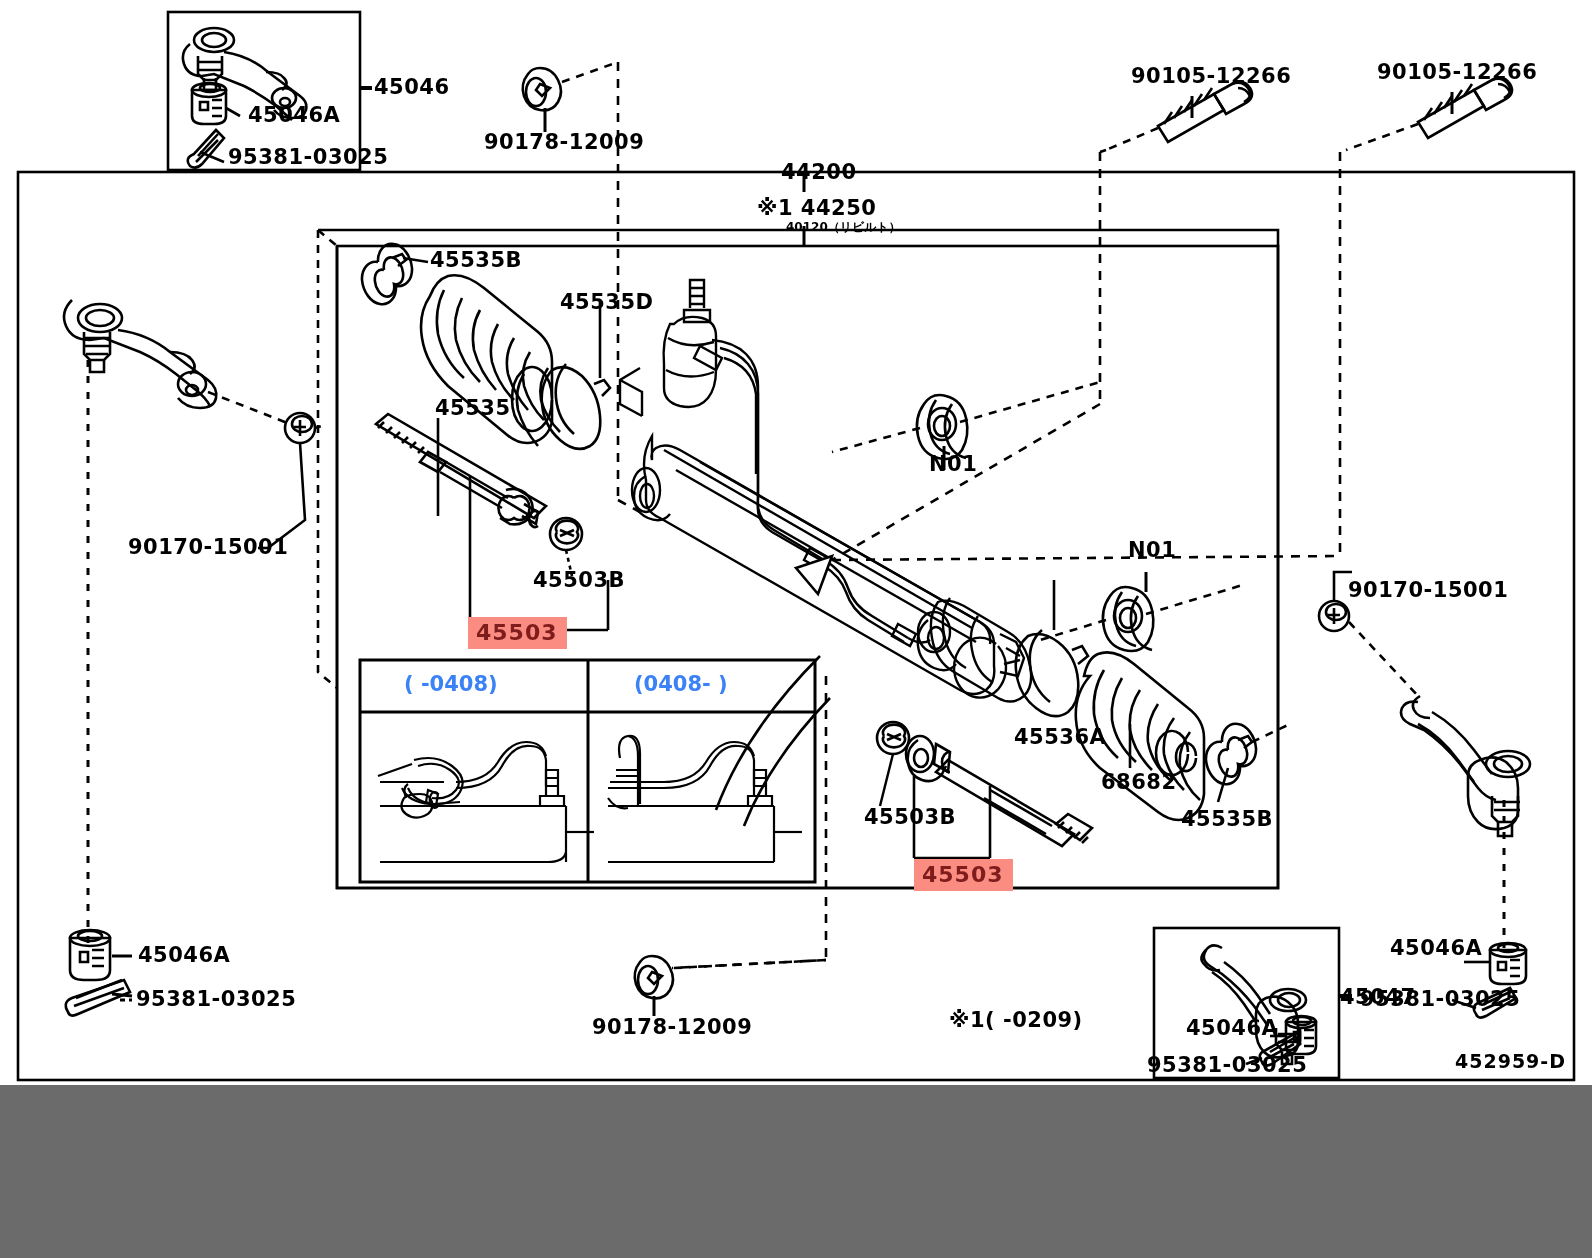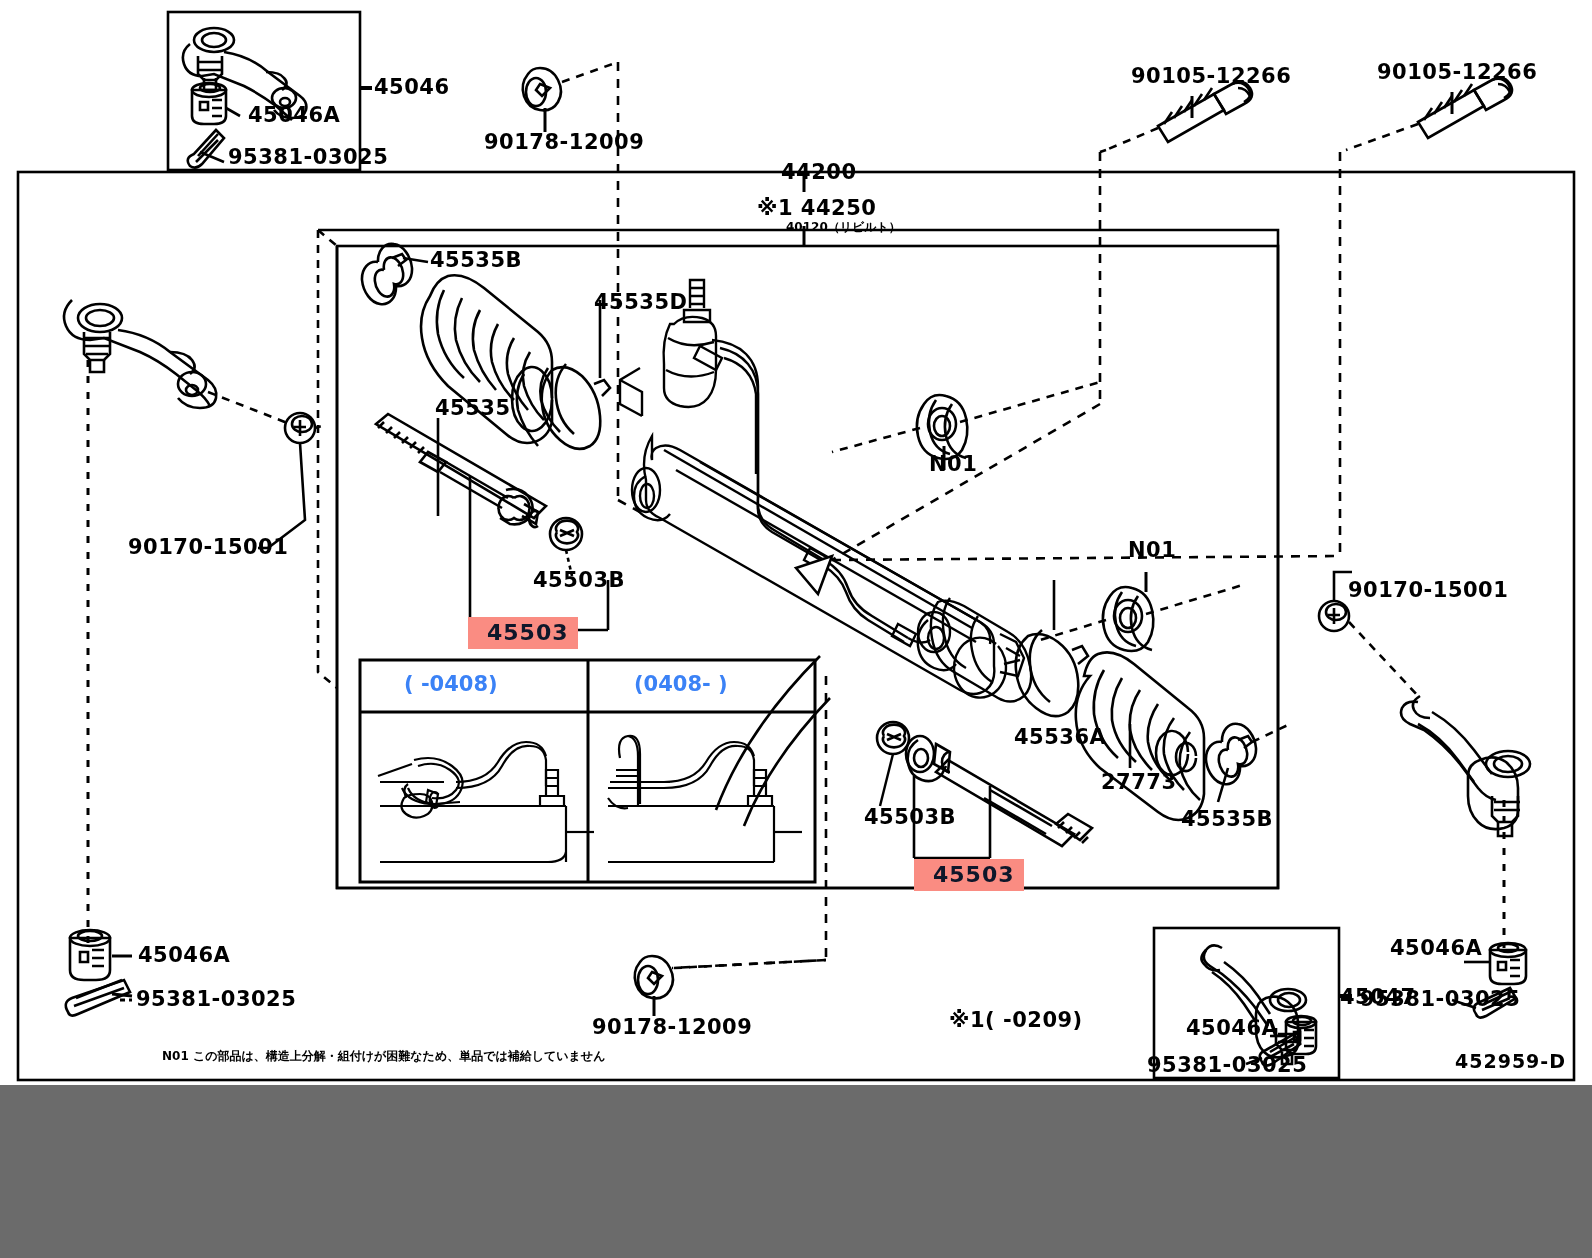--- a/index.html
+++ b/index.html
@@ -1,21 +1,21 @@
 <!DOCTYPE html>
 <html><head>
 <meta charset="utf-8">
 <style>
   html,body{margin:0;padding:0;background:#fff;}
   body{width:1592px;height:1258px;font-family:"DejaVu Sans",sans-serif;position:relative;overflow:hidden;}
   #sheet{position:absolute;left:0;top:0;width:1260px;height:1258px;background:#fff;}
   .lbl{position:absolute;font-family:"DejaVu Sans",sans-serif;font-weight:bold;font-size:21px;color:#000;white-space:nowrap;letter-spacing:0.5px;}
   .lbl.sm{font-size:19px;}
   .lbl.jp{font-family:"DejaVu Sans",sans-serif;font-weight:bold;font-size:12px;letter-spacing:0px;}
-  .hl{position:absolute;font-weight:bold;font-size:22px;color:#0f172a;background:#fa8c82;padding:3px 9px 4px 19px;white-space:nowrap;letter-spacing:1px;}
+  .hl{position:absolute;font-weight:bold;font-size:22px;color:#7f1d1d;background:#fa8c82;padding:3px 9px 4px 8px;white-space:nowrap;letter-spacing:1px;}
   svg.art{position:absolute;left:0;top:0;width:1592px;height:1258px;pointer-events:none;}
   #banner{position:absolute;left:0;top:1085px;width:1592px;height:173px;background:#6b6b6b;}
   .insetcell{position:absolute;font-weight:bold;font-size:21px;color:#3b82f6;white-space:nowrap;}
 </style>
 </head>
 <body>
 
 <div id="sheet">
 
   <svg class="art" viewBox="0 0 1592 1258">
@@ -450,48 +450,47 @@
   <div class="lbl" style="left:1131px;top:64px;">90105-12266</div>
   <div class="lbl" style="left:1377px;top:60px;">90105-12266</div>
 
   <div class="lbl" style="left:781px;top:160px;">44200</div>
   <div class="lbl" style="left:757px;top:196px;text-align:right;">※1 44250</div>
   <div class="lbl jp" style="left:786px;top:219px;">40120（リビルト）</div>
 
   <div class="lbl" style="left:128px;top:535px;">90170-15001</div>
   <div class="lbl" style="left:430px;top:248px;">45535B</div>
   <div class="lbl" style="left:435px;top:396px;">45535</div>
-  <div class="lbl" style="left:560px;top:290px;margin-left:34px;">45535D</div>
+  <div class="lbl" style="left:560px;top:290px;">45535D</div>
   <div class="lbl" style="left:533px;top:568px;">45503B</div>
   <div class="hl" style="left:468px;top:617px;">45503</div>
 
   <div class="lbl" style="left:929px;top:452px;">N01</div>
   <div class="lbl" style="left:1128px;top:538px;">N01</div>
 
   <div class="lbl" style="left:864px;top:805px;">45503B</div>
   <div class="hl" style="left:914px;top:859px;">45503</div>
   <div class="lbl" style="left:1014px;top:725px;">45536A</div>
-  <div class="lbl" style="left:1101px;top:770px;">27773</div>
+  <div class="lbl" style="left:1101px;top:770px;">68682</div>
   <div class="lbl" style="left:1181px;top:807px;">45535B</div>
   <div class="lbl" style="left:1348px;top:578px;">90170-15001</div>
 
   <div class="lbl" style="left:138px;top:943px;">45046A</div>
   <div class="lbl" style="left:136px;top:987px;">95381-03025</div>
   <div class="lbl" style="left:592px;top:1015px;">90178-12009</div>
   <div class="lbl" style="left:949px;top:1008px;">※1(    -0209)</div>
 
   <div class="lbl" style="left:1340px;top:985px;">45047</div>
   <div class="lbl" style="left:1186px;top:1016px;">45046A</div>
   <div class="lbl" style="left:1147px;top:1053px;">95381-03025</div>
   <div class="lbl" style="left:1390px;top:936px;">45046A</div>
   <div class="lbl" style="left:1360px;top:987px;">95381-03025</div>
 
   <div class="lbl sm" style="left:1455px;top:1050px;letter-spacing:1px;">452959-D</div>
 
-  <div class="lbl jp" style="left:162px;top:1048px;">N01 この部品は、構造上分解・組付けが困難なため、単品では補給していません</div>
 
   <div class="insetcell" style="left:404px;top:672px;">(            -0408)</div>
   <div class="insetcell" style="left:634px;top:672px;">(0408-            )</div>
 
   <div id="banner">
     
   </div>
 
 </div>
 

